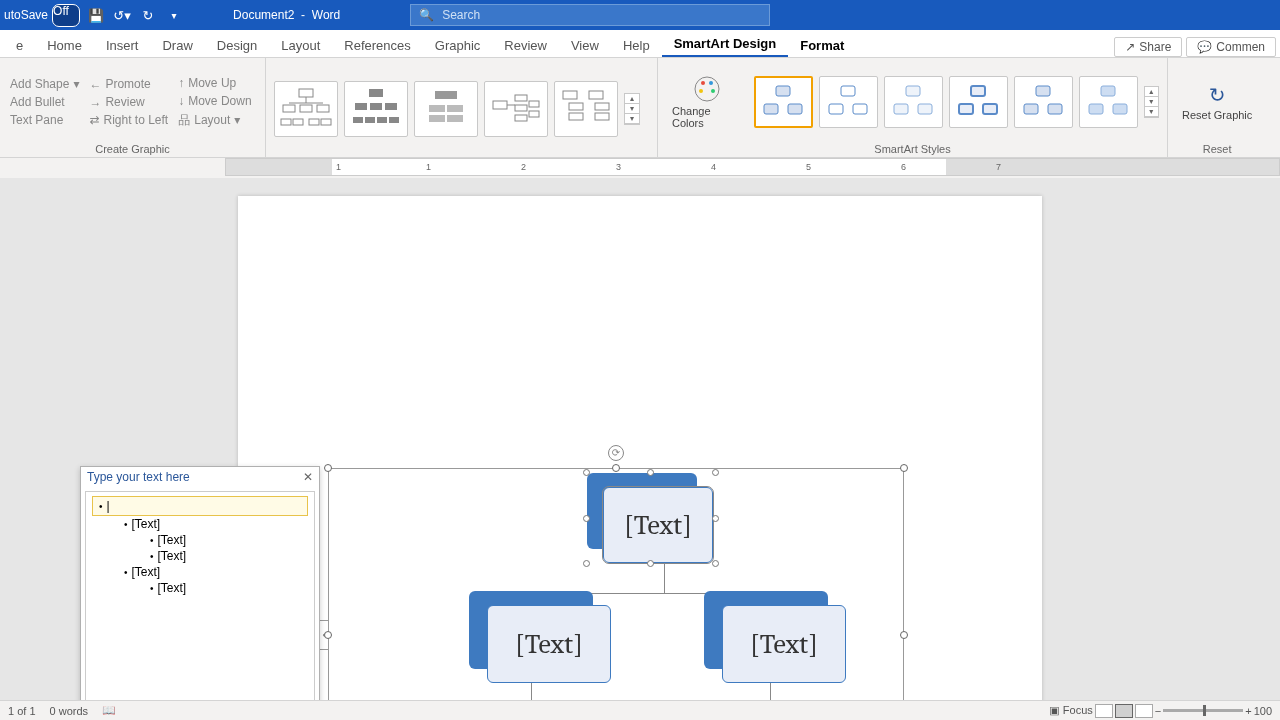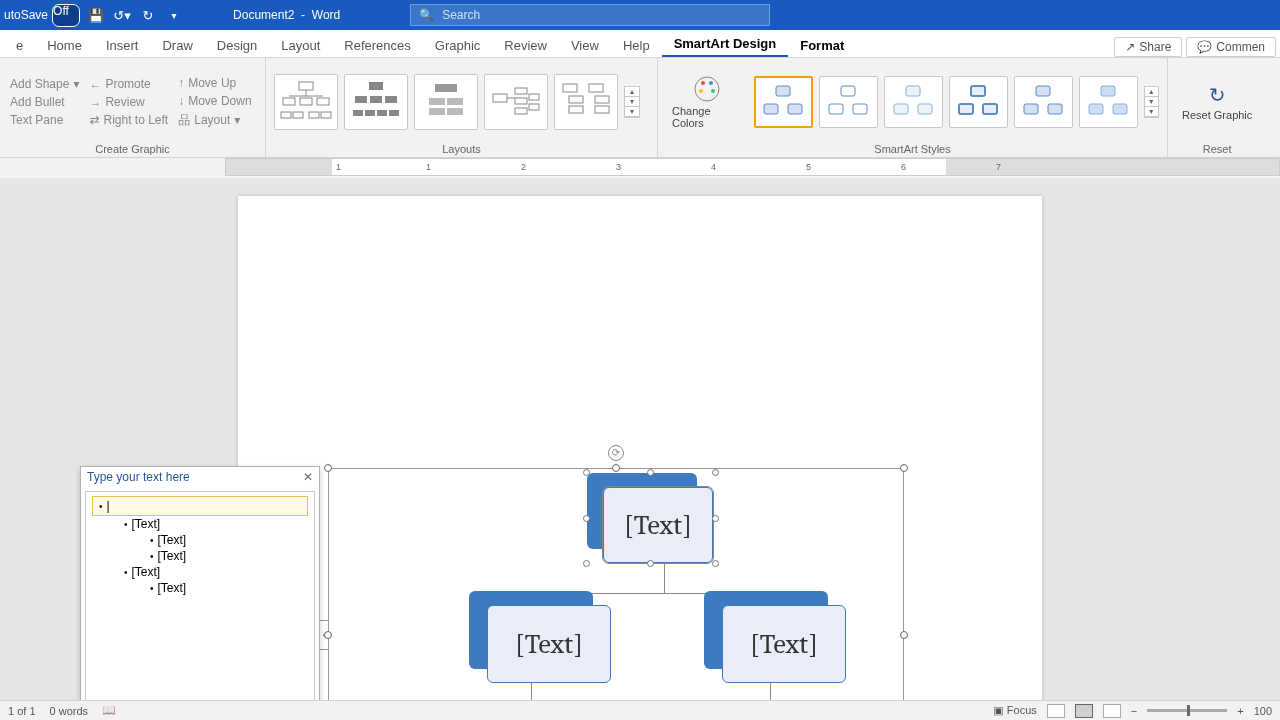--- a/index.html
+++ b/index.html
@@ -69,21 +69,21 @@
   .tp-head { display:flex; align-items:center; justify-content:space-between; padding:3px 6px; font-size:12px; color:#2b579a; font-weight:500;}
   .tp-close { color:#666; cursor:pointer; font-size:12px;}
   .tp-body { padding:4px; }
   .tp-list { border:1px solid #ccc; height:218px; padding:4px 6px; font-size:12px; overflow:auto;}
   .tp-item { padding:1px 0; display:flex; align-items:center; gap:4px;}
   .tp-item .bullet { font-size:10px;}
   .tp-item.active { background:#fffbe6; border:1px solid #e8c34a; padding:2px 4px;}
 
   
   .statusbar { position:absolute; bottom:0; left:0; right:0; height:20px; background:#f3f2f1; border-top:1px solid #d4d4d4; display:flex; align-items:center; font-size:11px; color:#555; padding:0 8px; gap:14px;}
-  .statusbar .right { margin-left:auto; display:flex; align-items:center; gap:10px;}
+  .statusbar .right { margin-left:auto; display:flex; align-items:center; gap:2px;}
   .viewbtn { width:18px; height:14px; border:1px solid #aaa; background:#fff;}
   .viewbtn.active { background:#d0d0d0; border-color:#666;}
   .zoom-slider { width:80px; height:3px; background:#aaa; position:relative;}
   .zoom-slider::after { content:''; position:absolute; left:50%; top:-4px; width:3px; height:11px; background:#666;}
 </style>
 </head>
 <body>
 
 <div class="titlebar">
   <div class="tb-left">
@@ -225,21 +225,20 @@
             <rect x="36" y="16" width="14" height="7" fill="none" stroke="#888"></rect>
             <rect x="36" y="26" width="14" height="7" fill="none" stroke="#888"></rect>
           </svg>
         </div>
       <div class="gallery-scroll">
           <div>▴</div>
           <div>▾</div>
           <div>▾</div>
         </div>
     </div>
-    <div class="rgroup-label">Layouts</div>
   </div>
 
   <div class="rgroup" style="width:510px;">
     <div class="rgroup-body">
       <div class="big-btn">
         <svg width="28" height="28">
             <circle cx="14" cy="14" r="12" fill="none" stroke="#888"></circle>
             <circle cx="10" cy="8" r="2" fill="#e74c3c"></circle>
             <circle cx="18" cy="8" r="2" fill="#3498db"></circle>
             <circle cx="20" cy="16" r="2" fill="#2ecc71"></circle>

